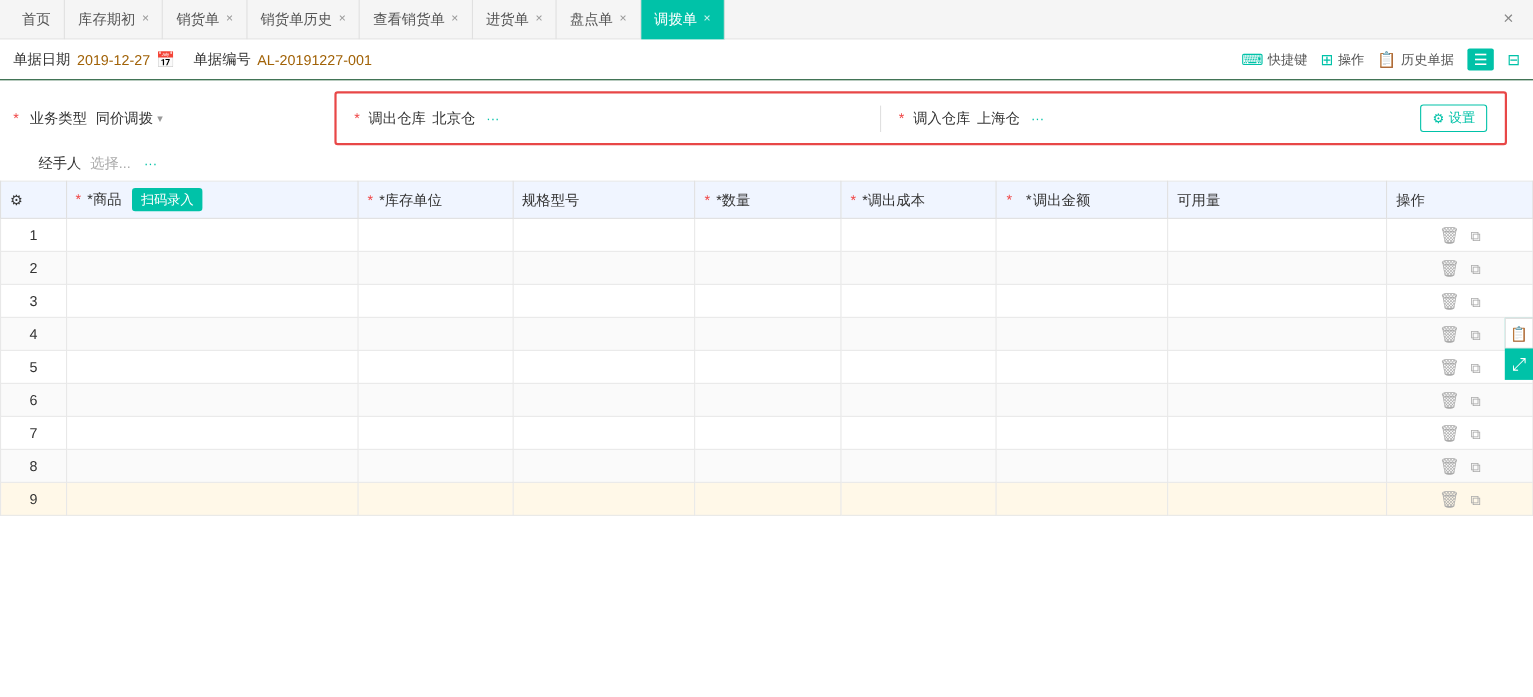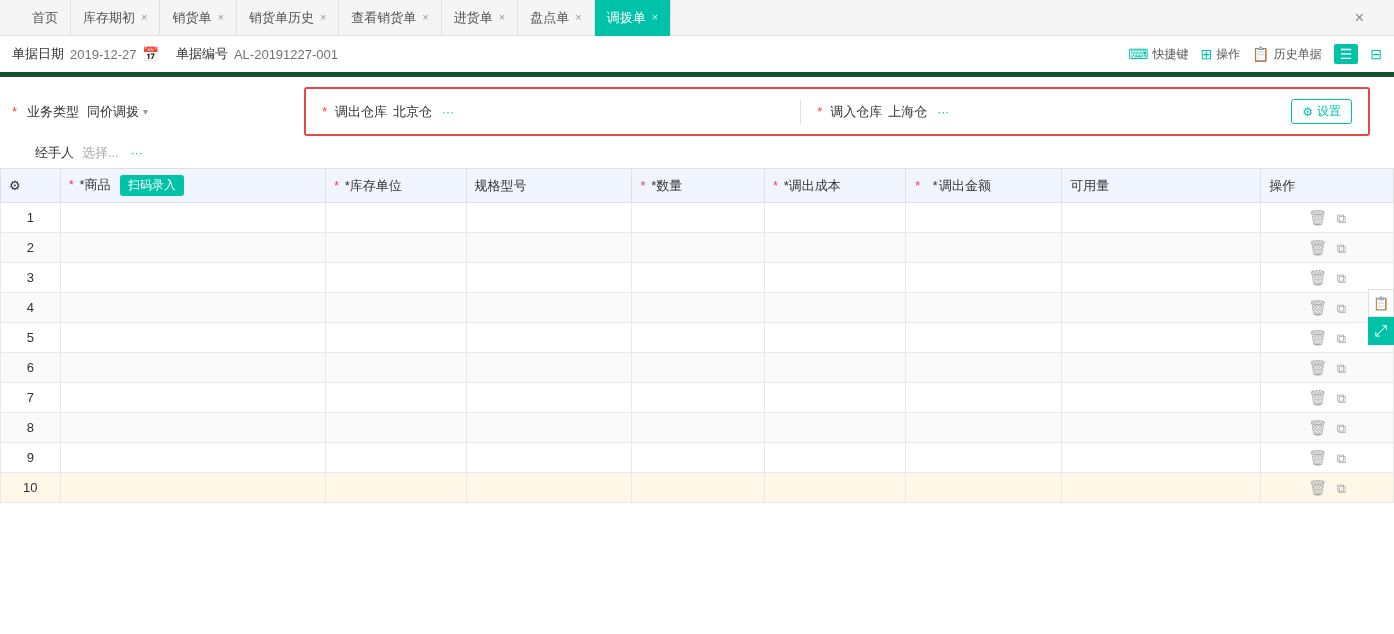--- a/index.html
+++ b/index.html
@@ -4,21 +4,21 @@
   <style>
     * { box-sizing: border-box; margin: 0; padding: 0; }
     body { font-family: "Microsoft YaHei", "PingFang SC", Arial, sans-serif; font-size: 13px; color: #333; background: #fff; overflow: hidden; }
 
     
     .tab-bar {
       display: flex; align-items: center;
       background: #f5f5f5;
       border-bottom: 1px solid #e0e0e0;
       height: 36px;
-      padding: 0 20px;
+      padding: 0 8px;
     }
     .tab-item {
       display: flex; align-items: center;
       padding: 0 12px;
       height: 36px;
       cursor: pointer;
       font-size: 13px;
       color: #555;
       border-right: 1px solid #e0e0e0;
       white-space: nowrap;
@@ -42,29 +42,29 @@
       color: #888;
       cursor: pointer;
       height: 36px;
       display: flex; align-items: center;
     }
 
     
     .toolbar {
       display: flex; align-items: center;
       padding: 8px 12px;
-      border-bottom: 5px solid #14532d;
+      border-bottom: 1px solid #14532d;
       gap: 16px;
       background: #fff;
     }
     .toolbar-field {
       display: flex; align-items: center; gap: 6px; font-size: 13px;
     }
     .toolbar-label { color: #333; }
-    .toolbar-value { color: #737373; font-weight: normal; }
+    .toolbar-value { color: #a16207; font-weight: normal; }
     .date-icon {
       color: #00c2a8;
       cursor: pointer;
       font-size: 14px;
     }
     .toolbar-right {
       margin-left: auto;
       display: flex; align-items: center; gap: 12px;
     }
     .toolbar-btn {
@@ -482,34 +482,20 @@
             <td class="col-spec"></td>
             <td class="col-qty"></td>
             <td class="col-cost"></td>
             <td class="col-amount"></td>
             <td class="col-available"></td>
             <td class="col-action" style="text-align:center;">
     <span class="action-icon" title="删除">🗑</span>
     <span class="action-icon" title="复制" style="font-size:13px;">⧉</span>
   </td>
           </tr>
-          <tr>
-            <td class="col-seq" style="text-align:center;">10</td>
-            <td class="col-product"></td>
-            <td class="col-unit"></td>
-            <td class="col-spec"></td>
-            <td class="col-qty"></td>
-            <td class="col-cost"></td>
-            <td class="col-amount"></td>
-            <td class="col-available"></td>
-            <td class="col-action" style="text-align:center;">
-    <span class="action-icon" title="删除">🗑</span>
-    <span class="action-icon" title="复制" style="font-size:13px;">⧉</span>
-  </td>
-          </tr>
         </tbody>
     </table>
   </div>
 
   <div class="right-float">
     <div class="float-btn">
       <span>📋</span>
     </div>
     <div class="float-btn green">
       <span>⤢</span>

